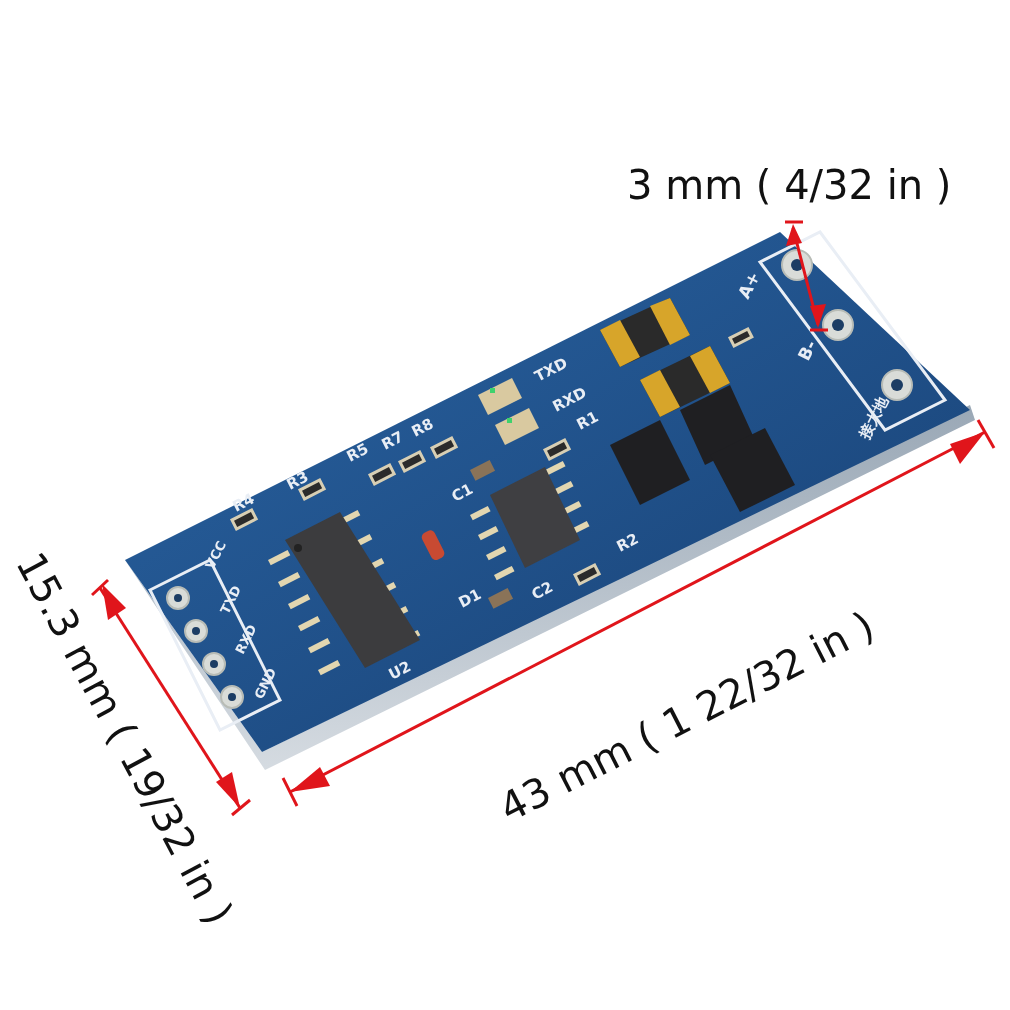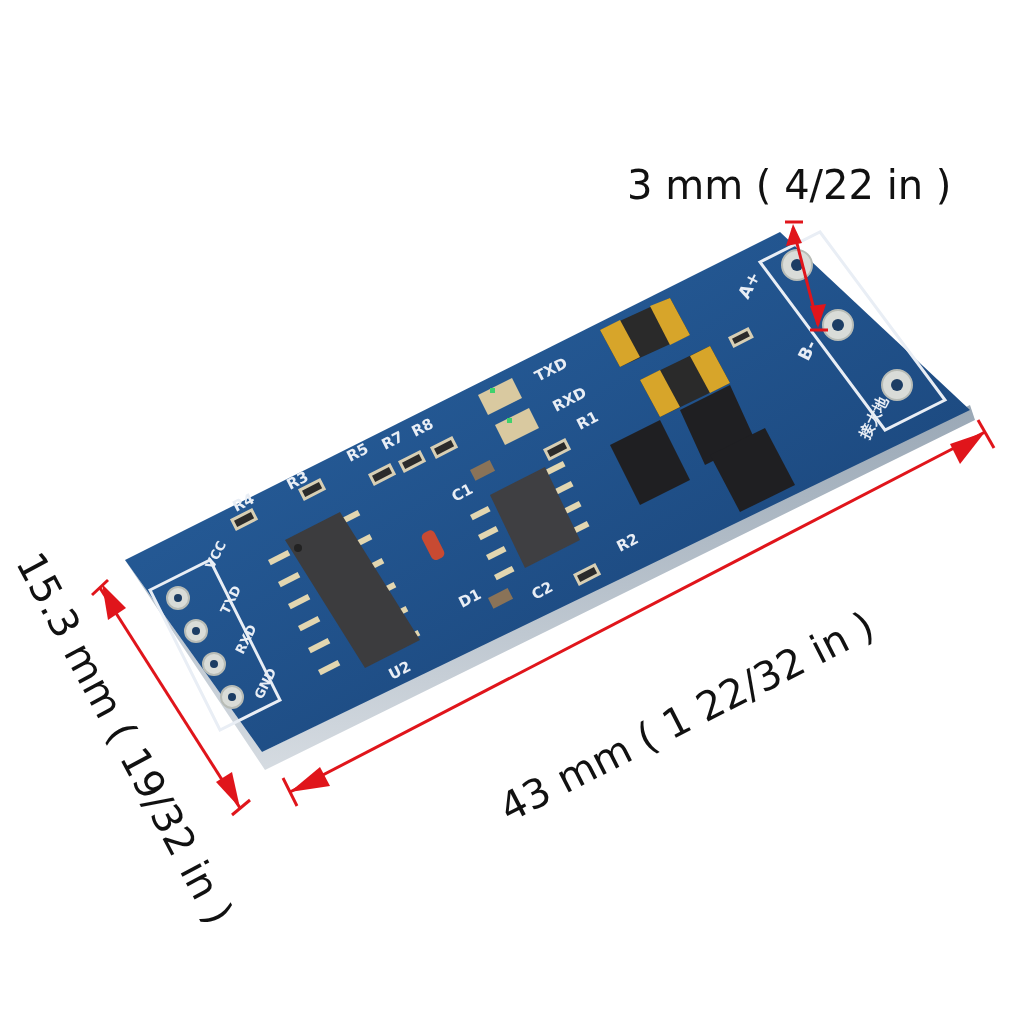--- a/index.html
+++ b/index.html
@@ -170,16 +170,16 @@
       <polygon points="240,808 216,782 232,772" stroke="none"></polygon>
 
       <line x1="290" y1="792" x2="985" y2="432" stroke-width="3"></line>
       <line x1="283" y1="778" x2="297" y2="806" stroke-width="3"></line>
       <line x1="978" y1="420" x2="994" y2="448" stroke-width="3"></line>
       <polygon points="290,792 320,767 330,786" stroke="none"></polygon>
       <polygon points="985,432 950,444 960,464" stroke="none"></polygon>
     </g>
   </svg>
 
-  <div class="dim-label" style="left:627px; top:162px; font-size:40px;">3 mm ( 4/22 in )</div>
+  <div class="dim-label" style="left:627px; top:162px; font-size:40px;">3 mm ( 4/32 in )</div>
   <div class="dim-label" style="left:48px; top:545px; font-size:40px; transform: rotate(62deg);">15.3 mm ( 19/32 in )</div>
   <div class="dim-label" style="left:492px; top:790px; font-size:40px; transform: rotate(-27deg);">43 mm ( 1 22/32 in )</div>
 </div>
 
 </body></html>

